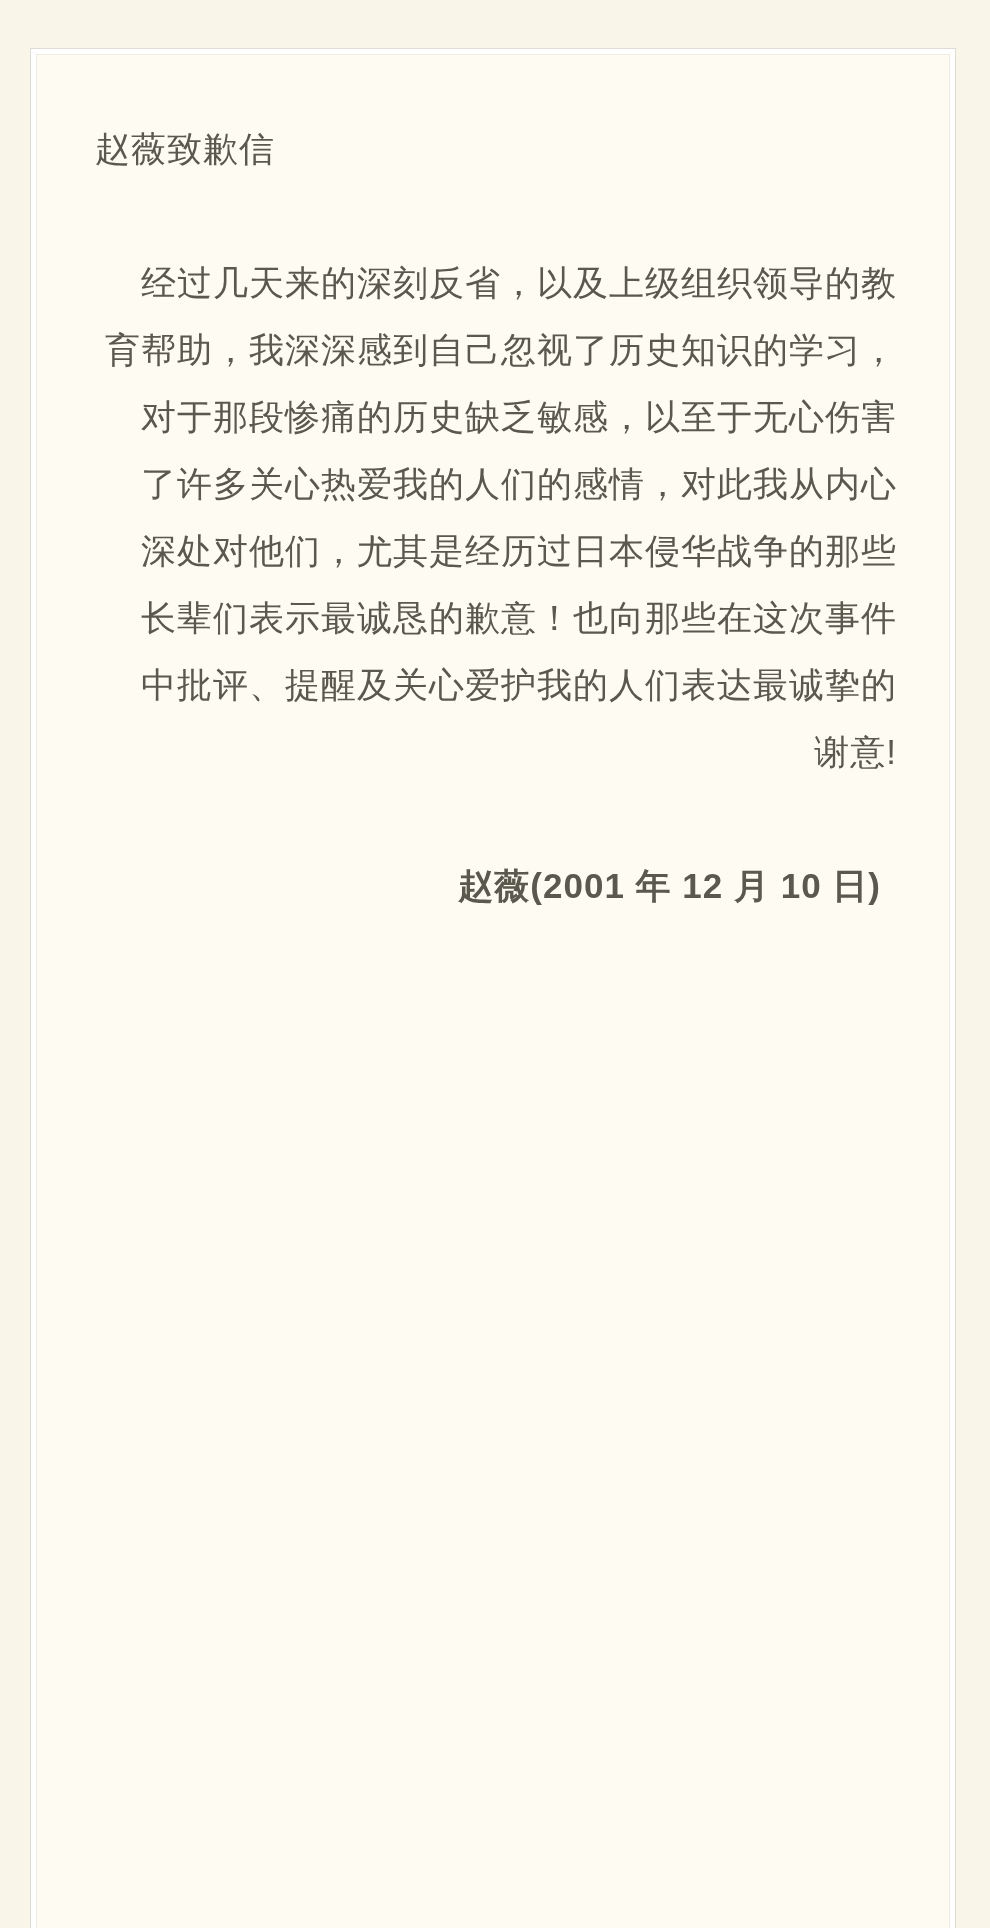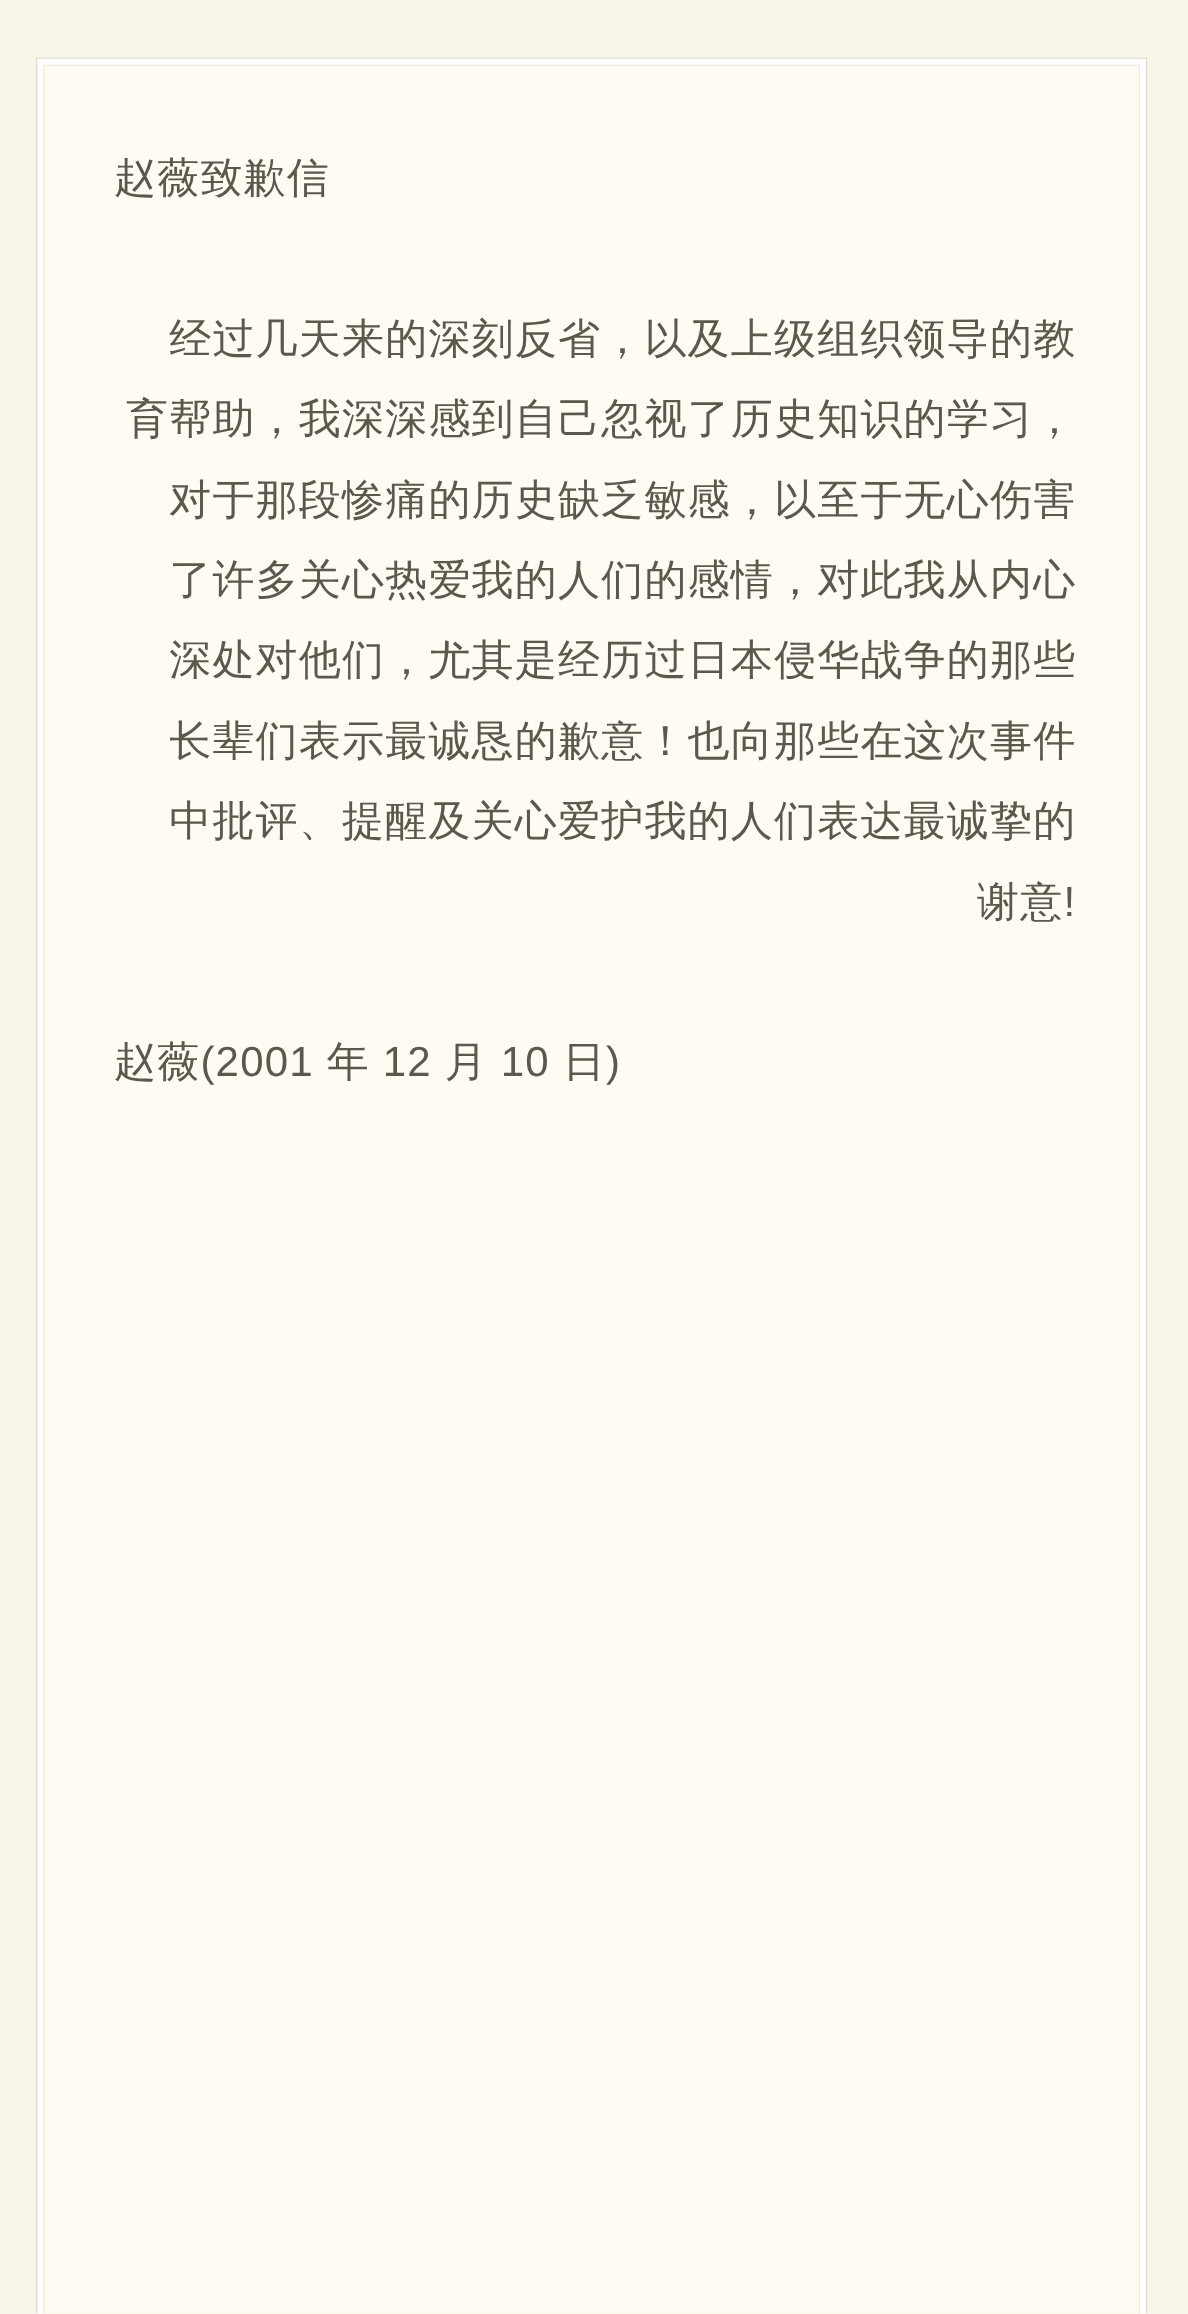--- a/index.html
+++ b/index.html
@@ -46,23 +46,24 @@
     font-size: 35px;
     font-weight: normal;
     white-space: pre-line;
   }
   .letter p {
     margin: 0 0 67px 0;
     white-space: pre-line;
     text-align: right;
   }
   .signature {
-    text-align: left;
+    text-align: right;
     padding-right: 16px;
     white-space: pre-line;
+    font-weight: bold;
   }
 </style>
 </head>
 <body style="--page-bg: #f9f5e9; --paper-bg: #fdfbf2; --border-line: #dfdcd5; --text-color: #5b584e;">
 
 <div class="page">
   <div class="paper">
     <div class="letter">
       <h1 class="letter-title">赵薇致歉信</h1>
 

